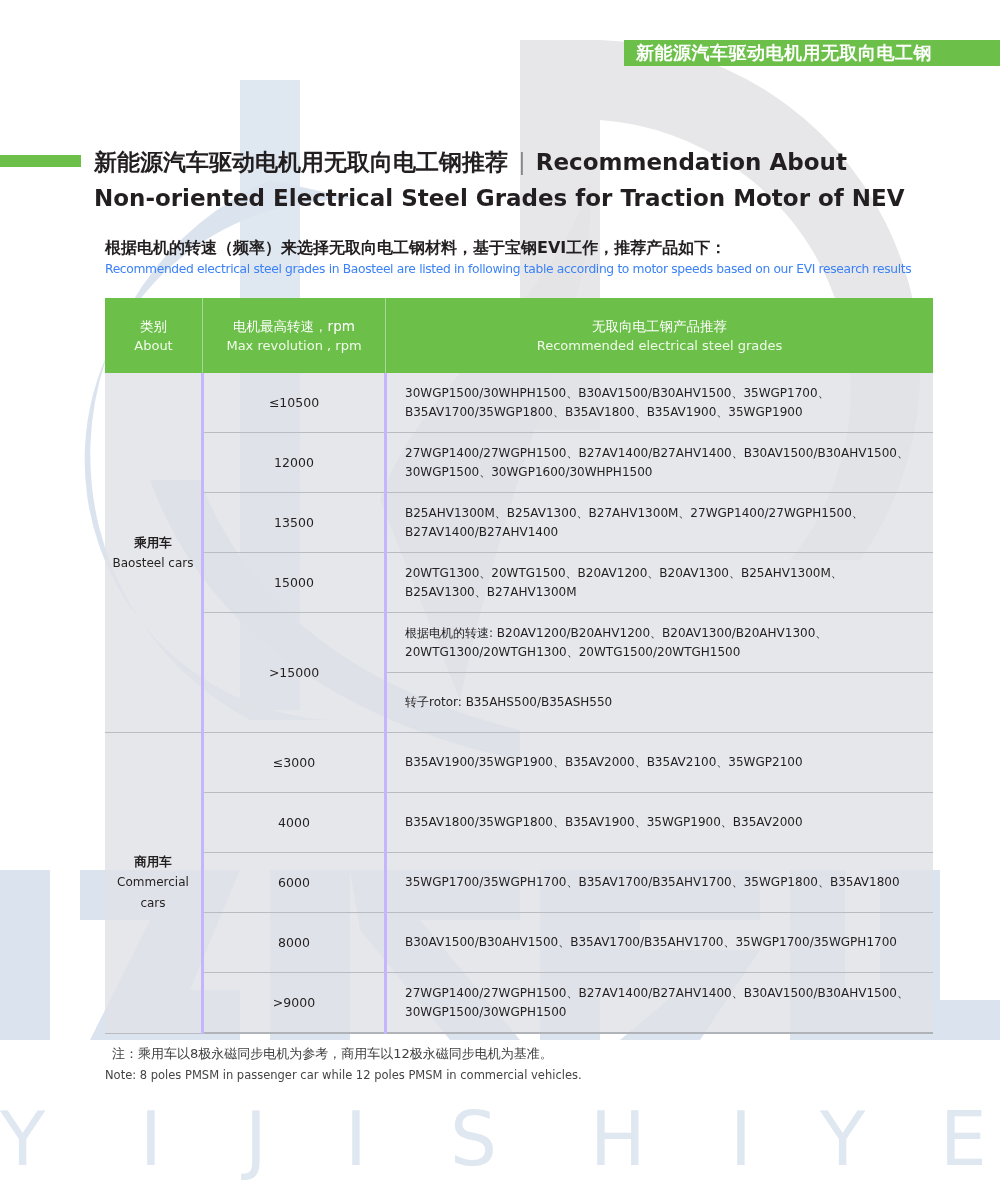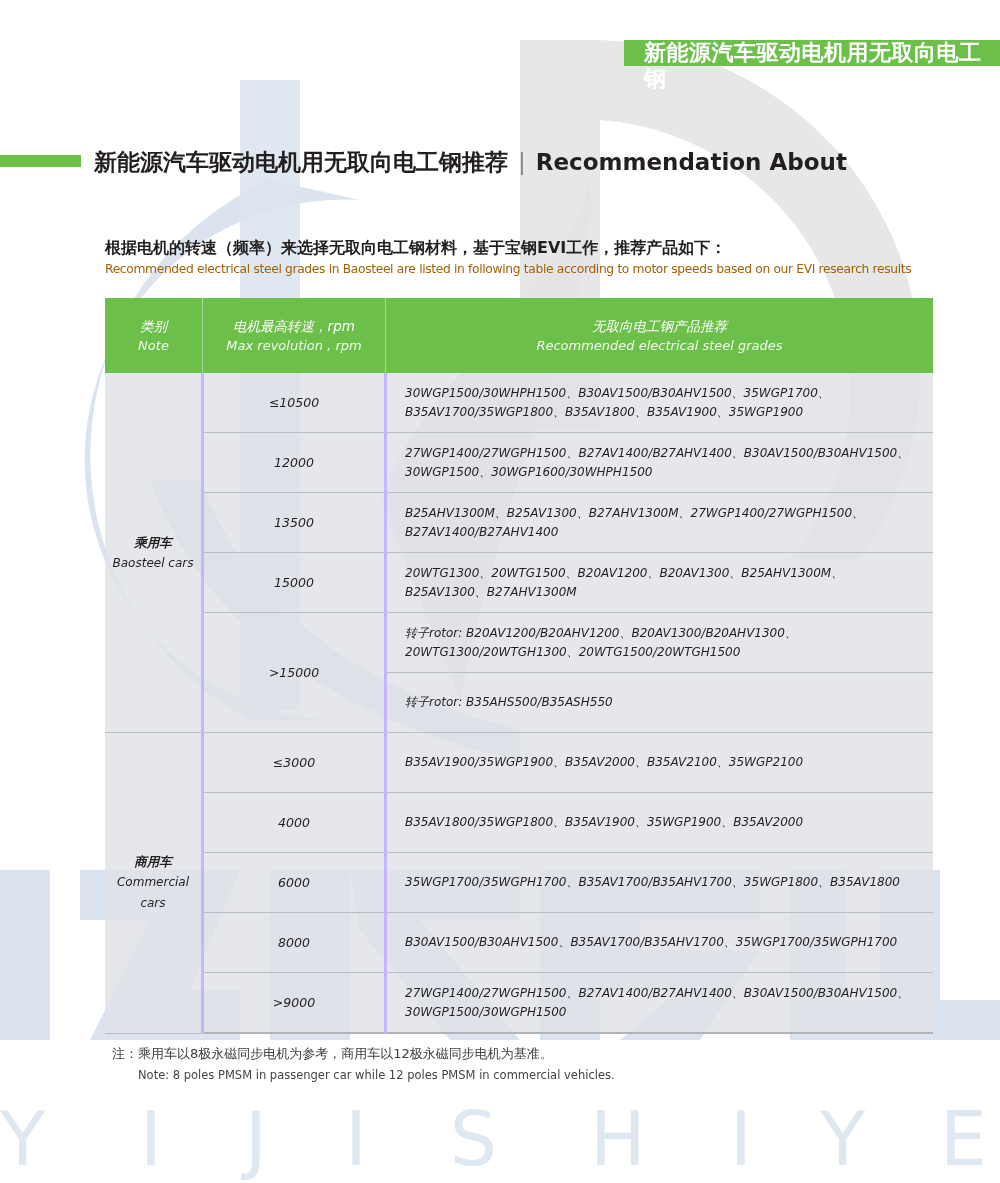--- a/index.html
+++ b/index.html
@@ -7,35 +7,35 @@
     width: 1000px; height: 1183px; position: relative; overflow: hidden;
     background: #ffffff;
     font-family: "DejaVu Sans", "Liberation Sans", sans-serif;
     color: #231f20;
   }
   .watermark { position: absolute; inset: 0; z-index: 0; pointer-events: none; }
   .content { position: absolute; inset: 0; z-index: 1; }
 
   .top-tag {
     position: absolute; left: 624px; top: 40px; width: 376px; height: 26px;
-    background: #6cc04a; color: #fff; font-weight: bold; font-size: 22px;
-    line-height: 26px; padding-left: 20px; box-sizing: border-box; letter-spacing: 0.5px;
+    background: #6cc04a; color: #fff; font-weight: bold; font-size: 18px;
+    line-height: 26px; padding-left: 12px; box-sizing: border-box; letter-spacing: 0.5px;
   }
   .accent-bar { position: absolute; left: 0; top: 155px; width: 81px; height: 12px; background: #6cc04a; }
   .title {
     position: absolute; left: 94px; top: 144px; width: 820px;
     font-size: 23px; font-weight: bold; line-height: 36px; color: #231f20;
   }
   .title .sep { font-weight: normal; color: #888; margin: 0 10px; }
   .intro-cn { position: absolute; left: 105px; top: 238px; font-size: 16px; font-weight: bold; }
-  .intro-en { position: absolute; left: 105px; top: 262px; font-size: 12.3px; letter-spacing: -0.35px; color: #a16207; white-space: nowrap; }
+  .intro-en { position: absolute; left: 105px; top: 262px; font-size: 12.3px; letter-spacing: -0.35px; color: #3b82f6; white-space: nowrap; }
 
   table.grades {
     position: absolute; left: 105px; top: 298px; width: 828px;
-    border-collapse: collapse; font-size: 12px; color: #231f20; font-style: italic;
+    border-collapse: collapse; font-size: 12px; color: #231f20;
   }
   table.grades th {
     background: #6cc04a; color: #fff; font-weight: normal; height: 73px;
     font-size: 13.5px; line-height: 19px; border-right: 1px solid #a6d993;
     text-align: center;
   }
   table.grades th:last-child { border-right: none; margin-left: 6px; }
   table.grades th .en { font-size: 13px; color: #f0faea; }
   table.grades td {
     background: rgba(223, 226, 230, 0.82);
@@ -44,21 +44,21 @@
   }
   table.grades td:last-child { border-right: none; }
   td.type { width: 94px; text-align: center; line-height: 21px; }
   td.type .cn { font-weight: bold; font-size: 12.5px; }
   td.rpm { width: 178px; text-align: center; font-size: 12.5px; }
   td.grades-cell { padding-left: 18px; line-height: 19px; font-size: 12px; }
   tr.h59 td { height: 57px; }
   table.grades tr:last-child td { border-bottom: 2px solid #b0b3b7; }
 
   .note-cn { position: absolute; left: 112px; top: 1045px; font-size: 13px; color: #404040; }
-  .note-en { position: absolute; left: 105px; top: 1068px; font-size: 11.5px; color: #444; margin-left: 33px; }
+  .note-en { position: absolute; left: 105px; top: 1068px; font-size: 11.5px; color: #444; }
 </style>
 </head>
 <body>
 
 <svg class="watermark" width="1000" height="1183" viewBox="0 0 1000 1183">
 
   <path d="M 270 180 A 300 300 0 0 0 250 720 L 330 720 A 260 260 0 0 1 360 200 Z" fill="#dbe4ee"></path>
   <rect x="240" y="80" width="60" height="630" fill="#dbe4ee" opacity="0.9"></rect>
   <path d="M 520 40 L 600 40 L 600 430 L 520 430 Z" fill="#e7e7e9"></path>
   <path d="M 600 40 A 330 330 0 0 1 860 560 L 790 560 A 270 270 0 0 0 600 120 Z" fill="#e7e7e9"></path>
@@ -88,31 +88,32 @@
     <text x="940" y="1165">E</text>
   </g>
 </svg>
 
 <div class="content">
   <div class="top-tag">新能源汽车驱动电机用无取向电工钢</div>
   <div class="accent-bar"></div>
 
   <div class="title">
     <span>新能源汽车驱动电机用无取向电工钢推荐</span><span class="sep">|</span><span>Recommendation About</span><br>
+    <span>Non-oriented Electrical Steel Grades for Traction Motor of NEV</span>
   </div>
 
   <div class="intro-cn">根据电机的转速（频率）来选择无取向电工钢材料，基于宝钢EVI工作，推荐产品如下：</div>
   <div class="intro-en">Recommended electrical steel grades in Baosteel are listed in following table according to motor speeds based on our EVI research results</div>
 
   <table class="grades">
     <thead>
       <tr>
         <th style="width:94px;">
           <div>类别</div>
-          <div class="en">Note</div>
+          <div class="en">About</div>
         </th>
         <th style="width:178px;">
           <div>电机最高转速，rpm</div>
           <div class="en">Max revolution , rpm</div>
         </th>
         <th>
           <div>无取向电工钢产品推荐</div>
           <div class="en">Recommended electrical steel grades</div>
         </th>
       </tr>
@@ -147,21 +148,21 @@
       <tr class="h59">
         <td class="rpm">15000</td>
         <td class="grades-cell">
           <div>20WTG1300、20WTG1500、B20AV1200、B20AV1300、B25AHV1300M、</div>
           <div>B25AV1300、B27AHV1300M</div>
         </td>
       </tr>
       <tr class="h59">
         <td class="rpm" rowspan="2">&gt;15000</td>
         <td class="grades-cell">
-          <div>转子rotor: B20AV1200/B20AHV1200、B20AV1300/B20AHV1300、</div>
+          <div>根据电机的转速: B20AV1200/B20AHV1200、B20AV1300/B20AHV1300、</div>
           <div>20WTG1300/20WTGH1300、20WTG1500/20WTGH1500</div>
         </td>
       </tr>
       <tr class="h59">
         <td class="grades-cell">转子rotor: B35AHS500/B35ASH550</td>
       </tr>
 
       <tr class="h59">
         <td class="type" rowspan="5">
           <div class="cn">商用车</div>

